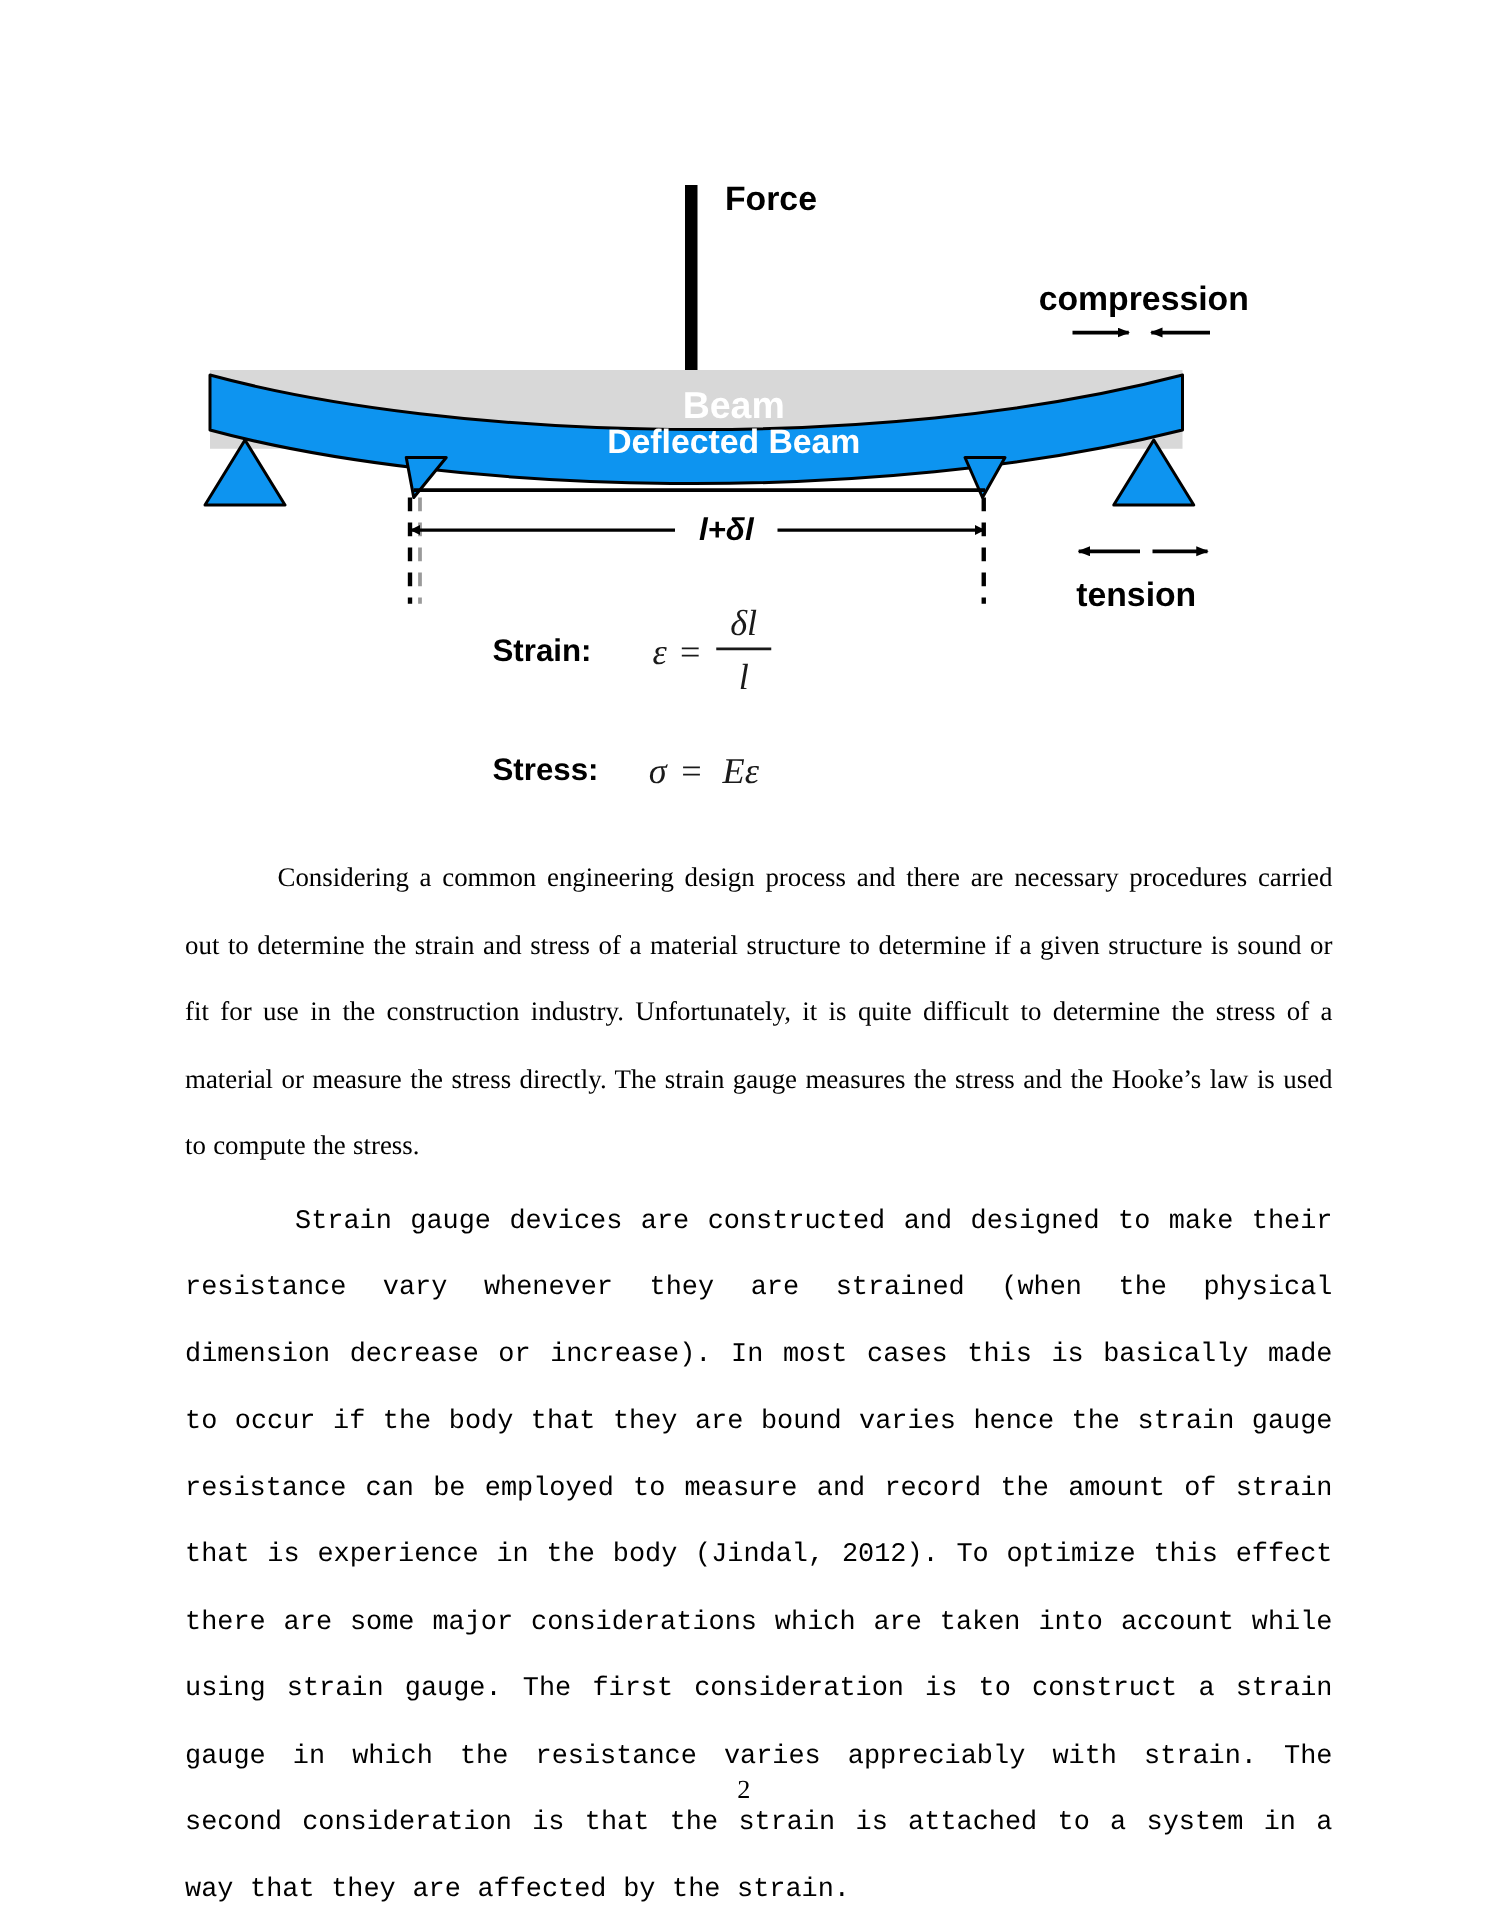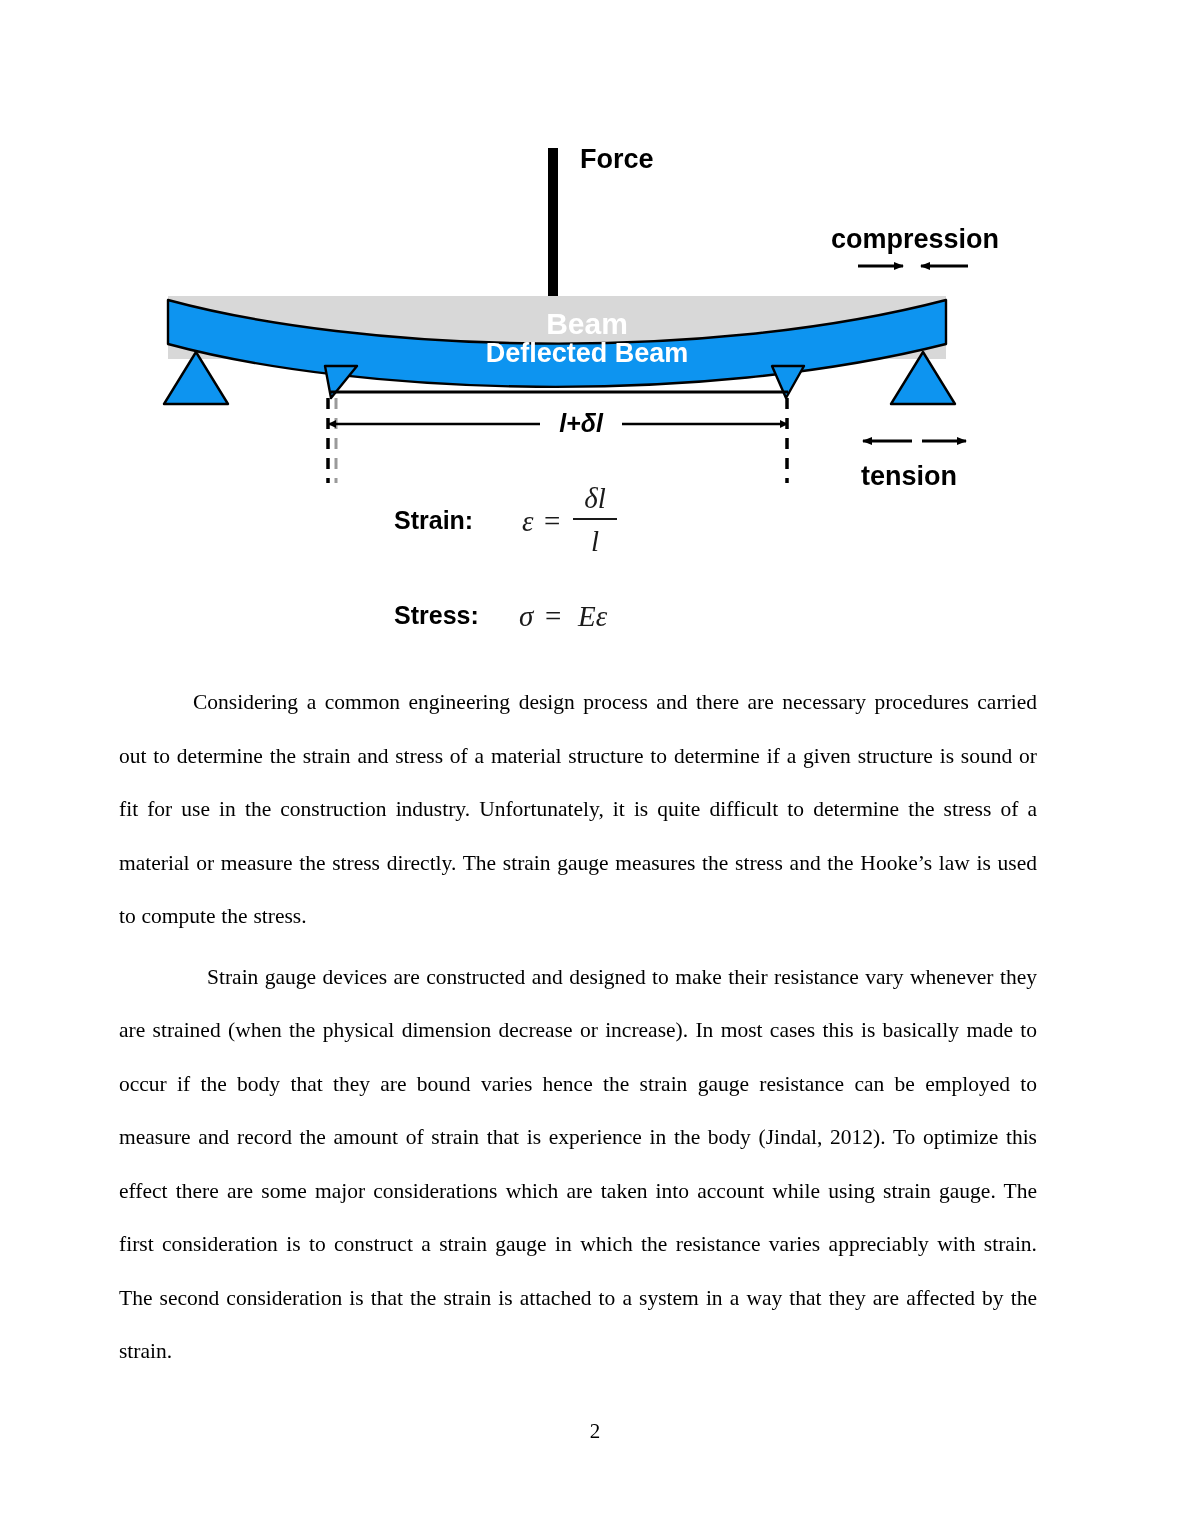--- a/index.html
+++ b/index.html
@@ -31,35 +31,36 @@
     width: 1190px;
     height: 660px;
   }
   .figure svg {
     display: block;
   }
 
   
   .body-text {
     position: absolute;
-    left: 119px;
+    left: 148px;
     top: 676px;
     width: 918px;
   }
   p.para {
     margin: 0 0 0 0;
     font-size: 21.5px;
     line-height: 53.5px;
     text-align: justify;
     text-indent: 74px;
     word-spacing: 0.02em;
   }
   p.para.second {
     margin-top: 7px;
     text-indent: 88px;
+    font-family: Liberation Mono, monospace;
   }
 
   .page-number {
     position: absolute;
     left: 0;
     top: 1418px;
     width: 1190px;
     text-align: center;
     font-size: 21px;
     line-height: 26px;

